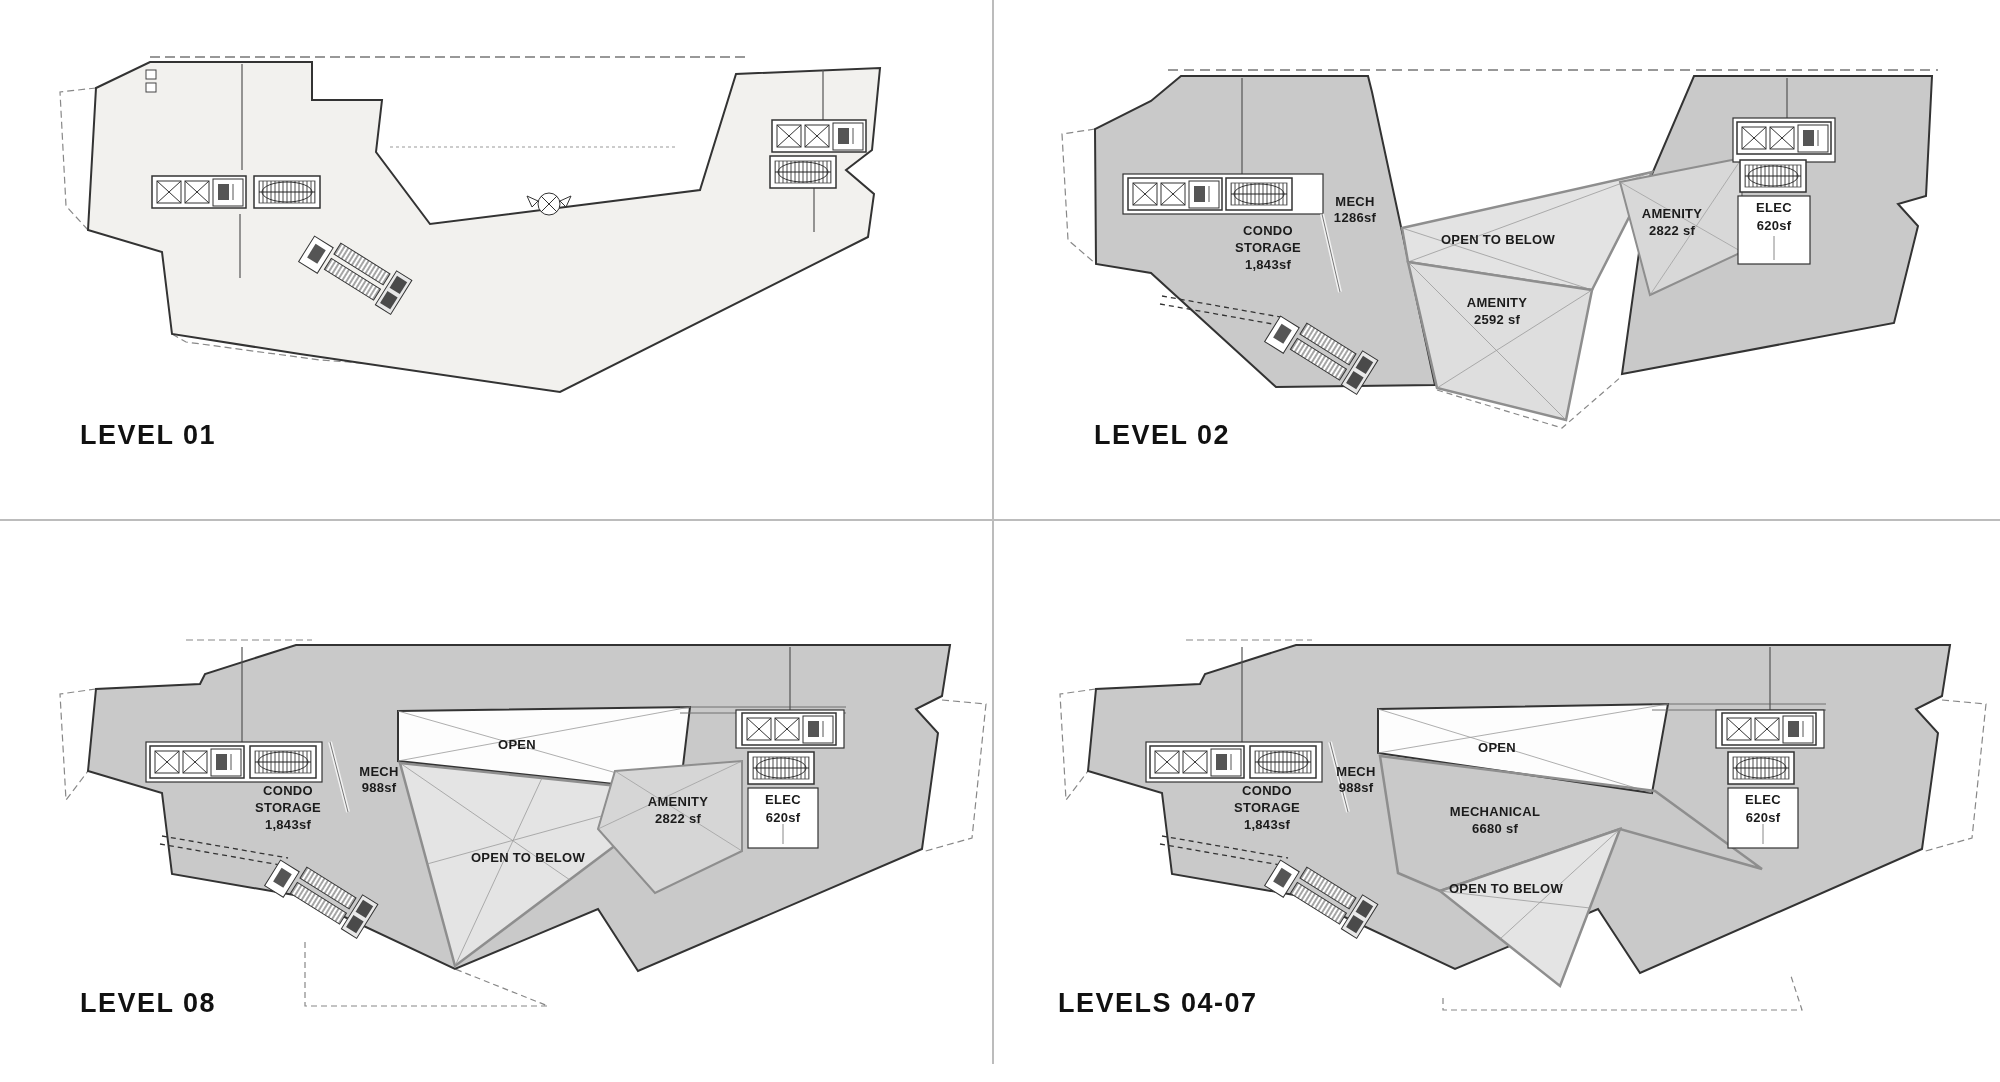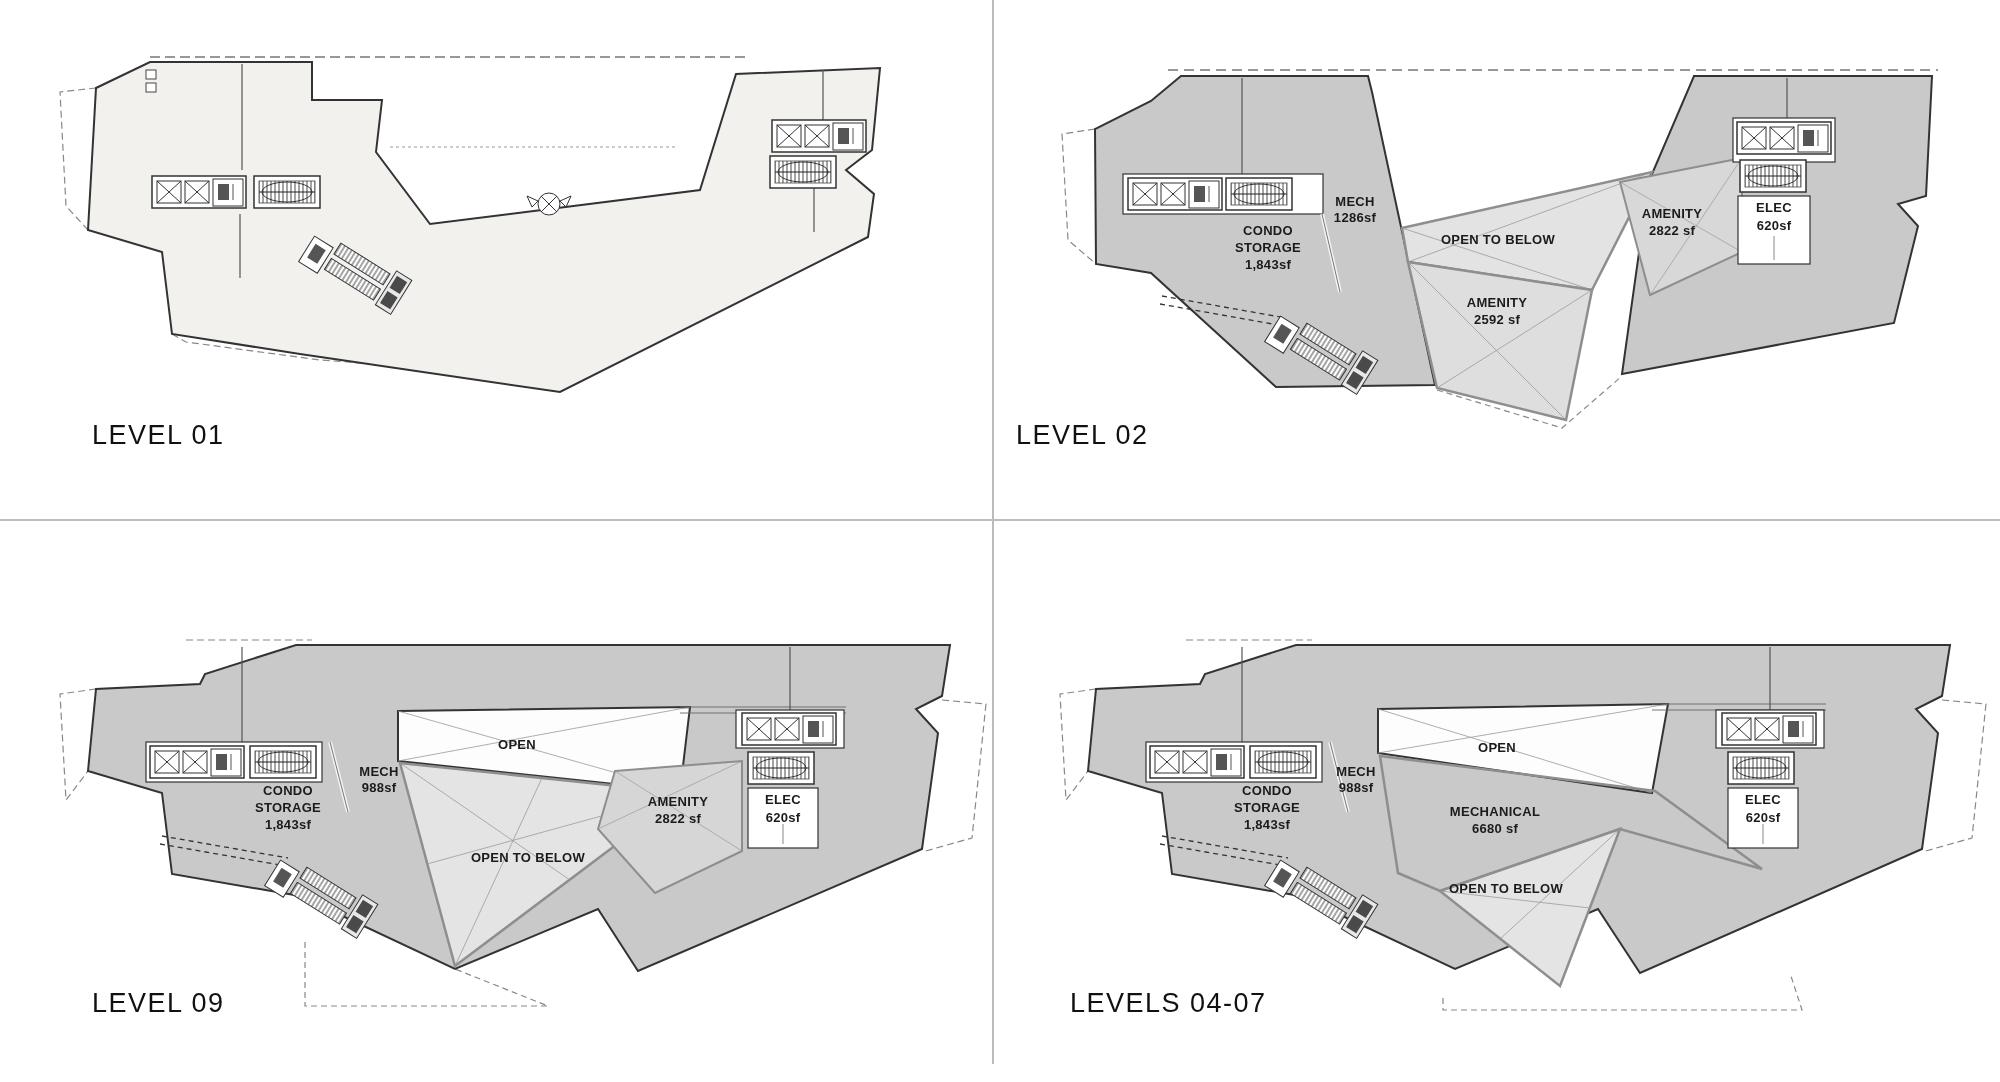--- a/index.html
+++ b/index.html
@@ -1,20 +1,20 @@
 <!DOCTYPE html>
 <html><head>
 <meta charset="utf-8">
 <style>
   html,body{margin:0;padding:0;background:#ffffff;}
   .canvas{position:relative;width:2000px;height:1082px;background:#fff;overflow:hidden;
           font-family:"Liberation Sans",sans-serif;}
   .plan{position:absolute;}
-  .lvl{position:absolute;font-family:"Liberation Sans",sans-serif;font-weight:400;
-       font-size:27px;letter-spacing:1.5px;color:#111;white-space:nowrap;margin-left:12px;}
+  .lvl{position:absolute;font-family:"Liberation Sans",sans-serif;font-weight:700;
+       font-size:27px;letter-spacing:1.5px;color:#111;white-space:nowrap;}
   .vdiv{position:absolute;left:992px;top:0;width:2px;height:1064px;background:#bcbcbc;}
   .hdiv{position:absolute;left:0;top:519px;width:2000px;height:2px;background:#bcbcbc;}
   svg text{font-family:"Liberation Sans",sans-serif;font-weight:700;fill:#1b1b1b;
            text-anchor:middle;font-size:13px;letter-spacing:.3px;}
 </style>
 </head>
 <body>
 
 <div class="canvas">
 
@@ -246,17 +246,17 @@
       <text x="1506" y="893">OPEN TO BELOW</text>
       <text x="1763" y="804">ELEC</text>
       <text x="1763" y="822">620sf</text>
     </g>
   </svg>
 
   <div class="vdiv"></div>
   <div class="hdiv"></div>
 
   <div class="lvl" style="left:80px;top:420px">LEVEL 01</div>
-  <div class="lvl" style="left:1004px;top:420px">LEVEL 02</div>
-  <div class="lvl" style="left:80px;top:988px">LEVEL 09</div>
+  <div class="lvl" style="left:1094px;top:420px">LEVEL 02</div>
+  <div class="lvl" style="left:80px;top:988px">LEVEL 08</div>
   <div class="lvl" style="left:1058px;top:988px">LEVELS 04-07</div>
 
 </div>
 
 </body></html>

